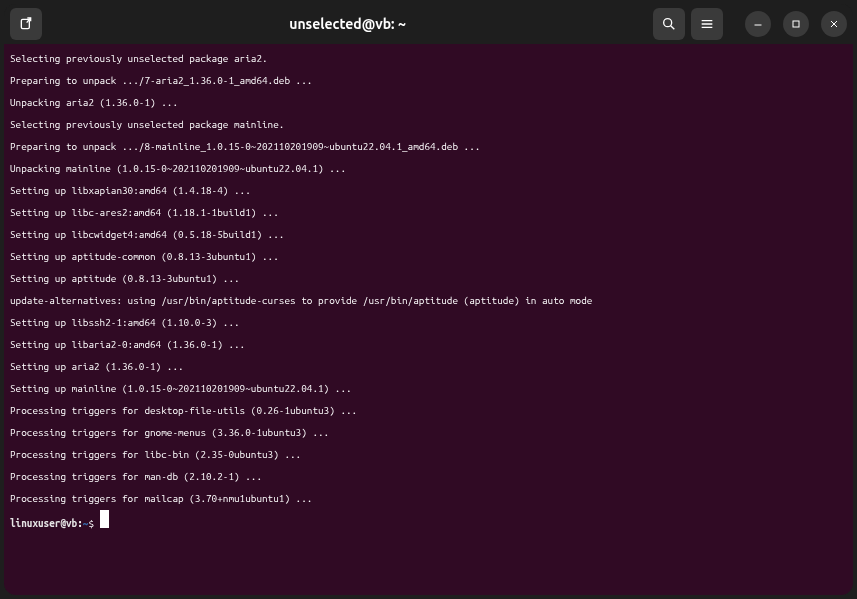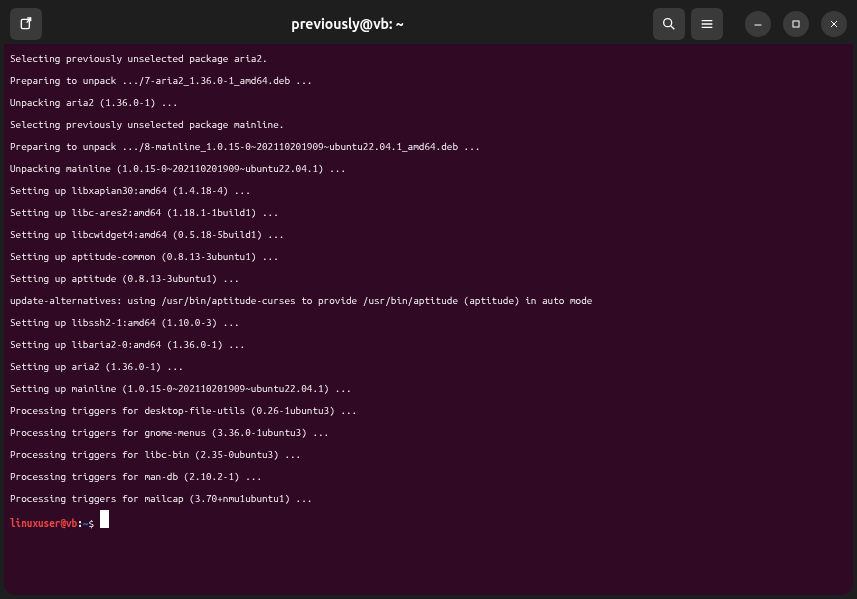--- a/index.html
+++ b/index.html
@@ -82,21 +82,21 @@
       padding: 4px 6px;
       color: #ffffff;
       font-size: 10px;
       line-height: 22px;
       font-family: 'Ubuntu Mono', 'DejaVu Sans Mono', monospace;
       overflow: hidden;
       white-space: pre-wrap;
       word-break: break-all;
     }
     .prompt-user {
-      color: #ef4444;
+      color: #e5e5e5;
       font-weight: bold;
     }
     .prompt-colon {
       color: #ffffff;
       font-weight: bold;
     }
     .prompt-path {
       color: #3465a4;
       font-weight: bold;
     }
@@ -124,21 +124,21 @@
   <div class="titlebar">
     <div class="titlebar-left">
       <div class="tb-btn">
         <svg viewBox="0 0 24 24">
             <rect x="5" y="5" width="12" height="14" rx="2"></rect>
             <path d="M14 3h5v5"></path>
             <path d="M13 10l6-7"></path>
           </svg>
       </div>
     </div>
-    <div class="titlebar-center">previously@vb: ~</div>
+    <div class="titlebar-center">unselected@vb: ~</div>
     <div class="titlebar-right">
       <div class="gap-group">
         <div class="tb-btn">
           <svg viewBox="0 0 24 24">
               <circle cx="10" cy="10" r="6"></circle>
               <line x1="20" y1="20" x2="14.5" y2="14.5"></line>
             </svg>
         </div>
         <div class="tb-btn">
           <svg viewBox="0 0 24 24">

